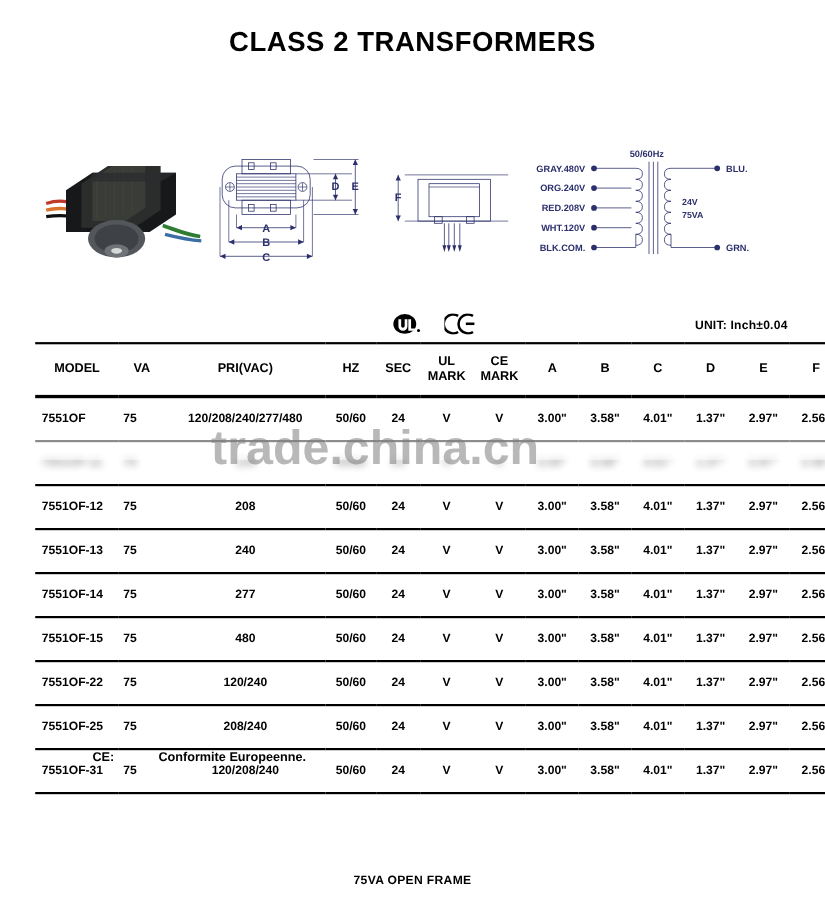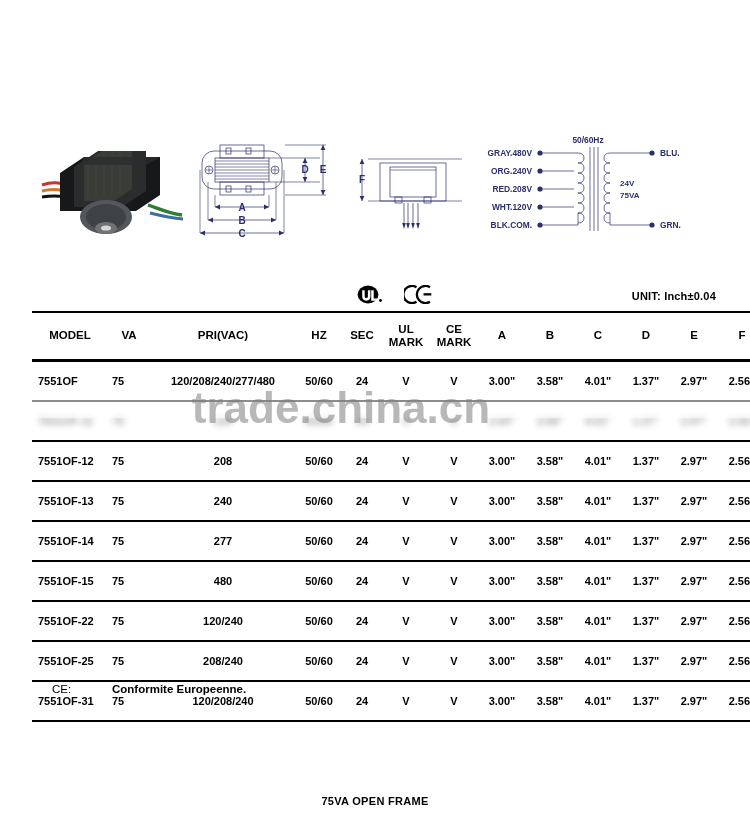--- a/index.html
+++ b/index.html
@@ -86,34 +86,35 @@
     pointer-events:none;user-select:none;
   }
   .watermark-band{
     position:absolute;left:0;top:396px;width:750px;height:22px;
     background:rgba(255,255,255,.55);pointer-events:none;
   }
 
   
   .legend{position:absolute;left:52px;top:676px;width:500px;}
   .legend-row{display:flex;align-items:center;height:26px;}
-  .legend-key{width:60px;font-size:11.5px;font-weight:normal;display:flex;align-items:center;}
+  .legend-key{width:60px;font-size:11.5px;font-weight:bold;display:flex;align-items:center;margin-left:32px;}
   .legend-txt{font-size:11.5px;font-weight:bold;}
 
   
   .footer{
     position:absolute;left:0;top:795px;width:750px;text-align:center;
     font-size:11px;font-weight:bold;letter-spacing:.3px;
   }
 </style>
 </head>
 <body>
 
 <div class="page">
 
+  <div class="title">CLASS 2 TRANSFORMERS</div>
 
   <div class="figures">
 
     <div class="photo">
       <svg width="145" height="115" viewBox="0 0 145 115">
 
         <path d="M2,52 C14,48 22,50 34,54" stroke="#c0392b" stroke-width="3" fill="none"></path>
         <path d="M2,58 C14,55 22,57 34,60" stroke="#d9742a" stroke-width="3" fill="none"></path>
         <path d="M2,64 C14,62 24,63 34,65" stroke="#111" stroke-width="3" fill="none"></path>
 

